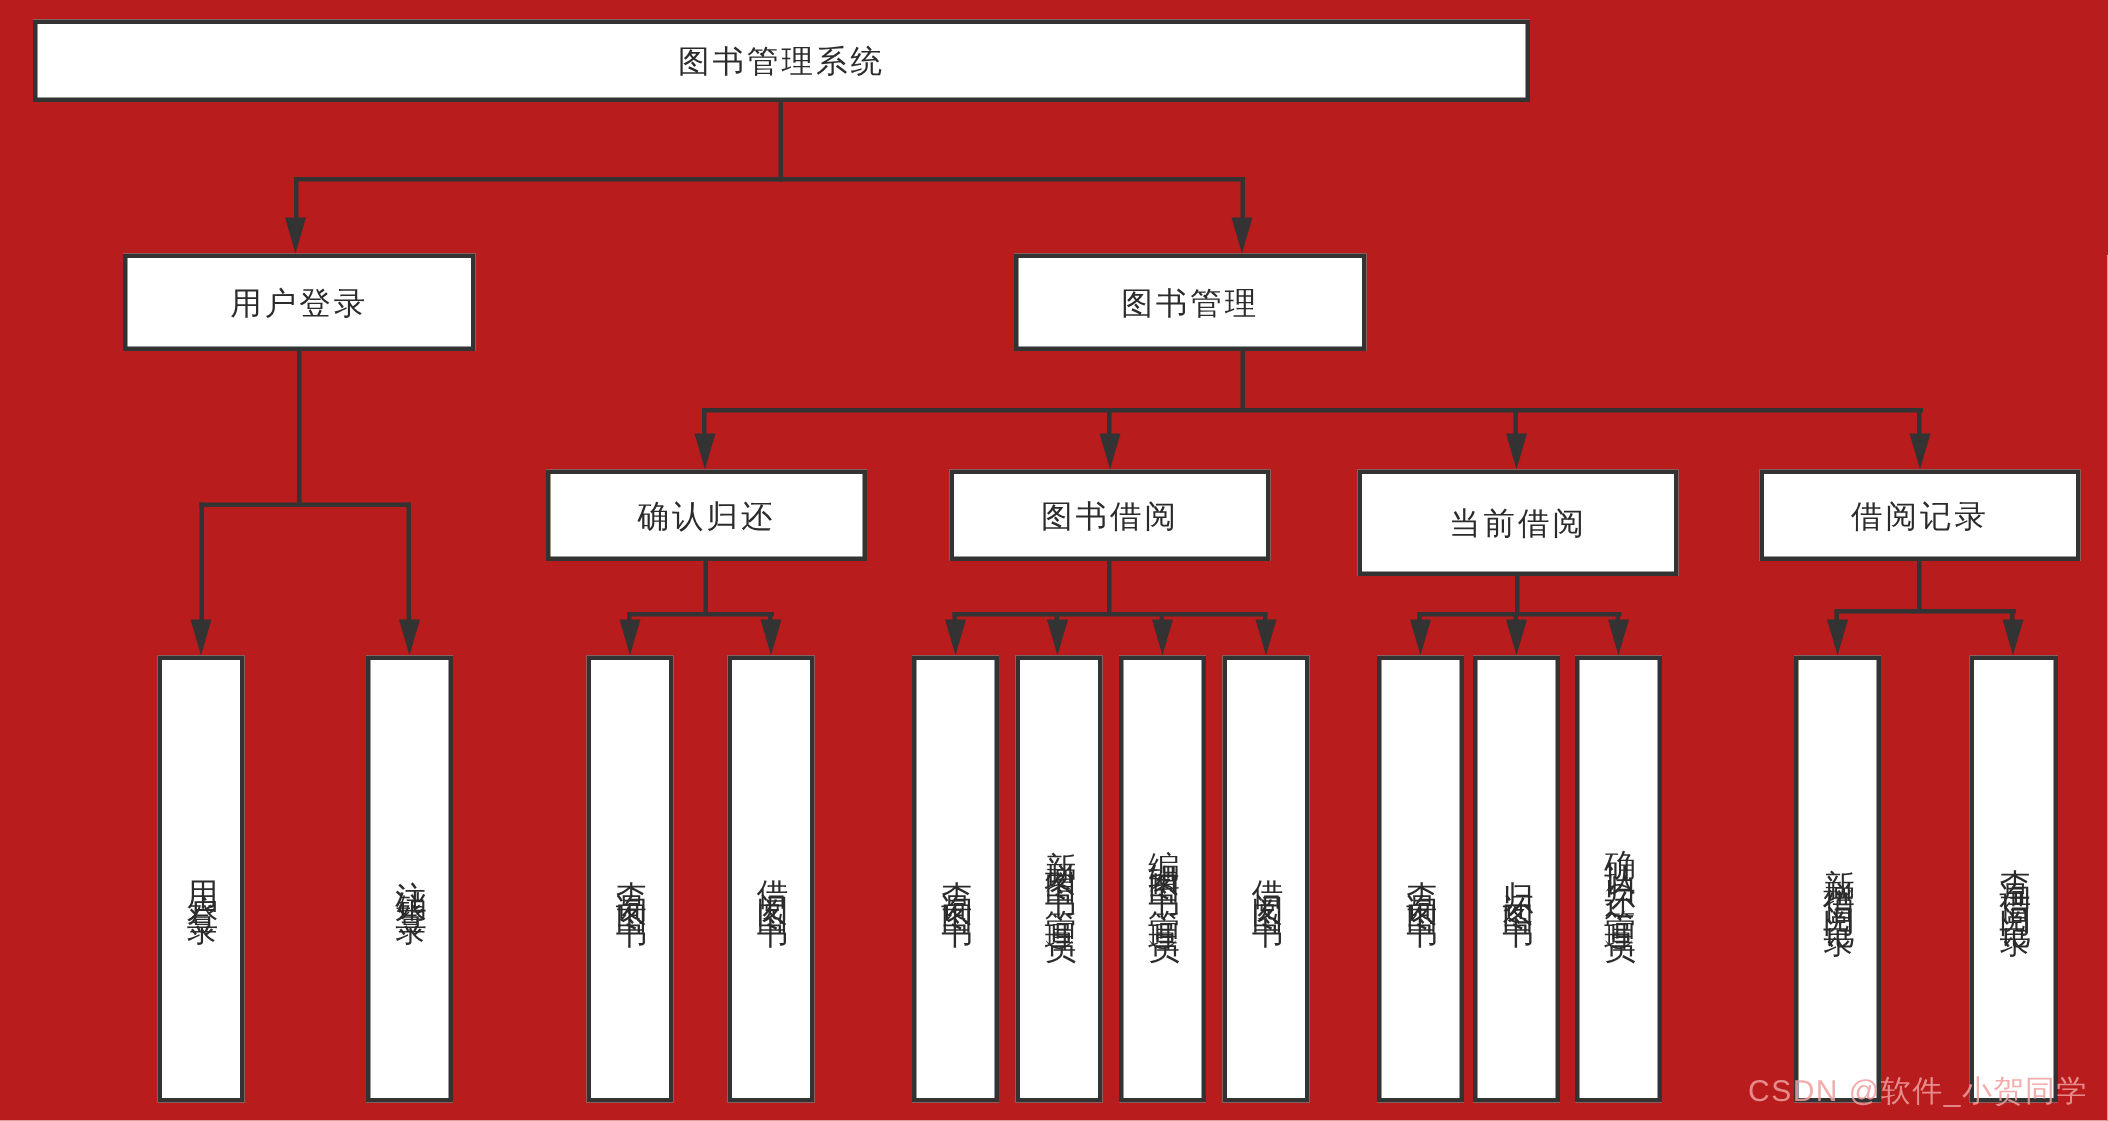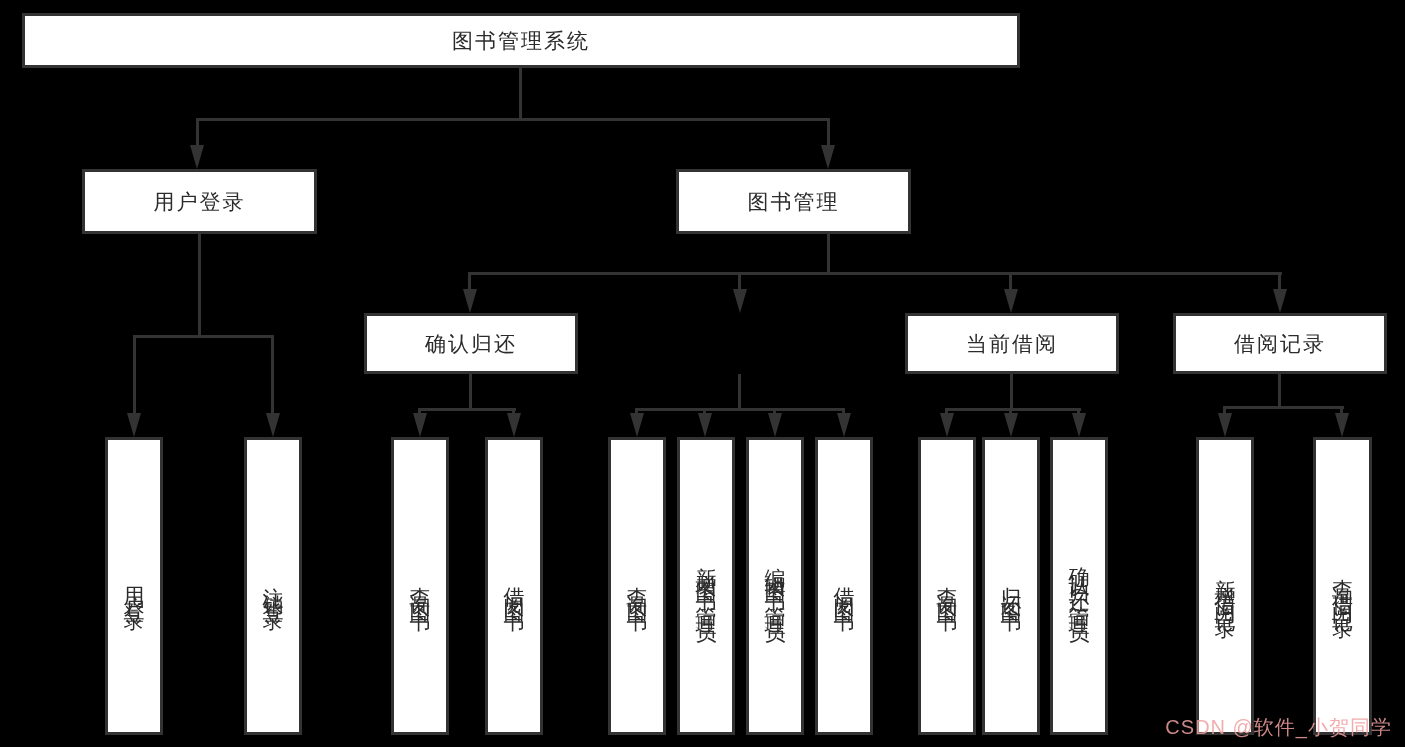--- a/index.html
+++ b/index.html
@@ -1,20 +1,20 @@
 <!DOCTYPE html>
 <html><head>
 <meta charset="utf-8">
 <style>
   html, body { margin: 0; padding: 0; background: #ffffff; }
   .canvas {
     position: relative;
     width: 1405px;
     height: 747px;
-    background: #000000;
+    background: #b91c1c;
     overflow: hidden;
     font-family: "Liberation Sans", "DejaVu Sans", sans-serif;
   }
   .box {
     position: absolute;
     box-sizing: border-box;
     border: 3px solid #333333;
     background: #ffffff;
     display: flex;
     align-items: center;
@@ -72,21 +72,24 @@
   <div class="box" style="left:82px;top:169px;width:235px;height:65px">
     <span class="hlabel">用户登录</span>
   </div>
   <div class="box" style="left:676px;top:169px;width:235px;height:65px">
     <span class="hlabel">图书管理</span>
   </div>
 
   <div class="box" style="left:364px;top:313px;width:214px;height:61px">
     <span class="hlabel">确认归还</span>
   </div>
-  <div class="box" style="left:905px;top:313px;width:214px;height:61px">
+  <div class="box" style="left:633px;top:313px;width:214px;height:61px">
+    <span class="hlabel">图书借阅</span>
+  </div>
+  <div class="box" style="left:905px;top:313px;width:214px;height:71px">
     <span class="hlabel">当前借阅</span>
   </div>
   <div class="box" style="left:1173px;top:313px;width:214px;height:61px">
     <span class="hlabel">借阅记录</span>
   </div>
 
   <div class="box" style="left:105px;top:437px;width:58px;height:298px">
     <span class="vlabel">用户登录</span>
   </div>
   <div class="box" style="left:244px;top:437px;width:58px;height:298px">

